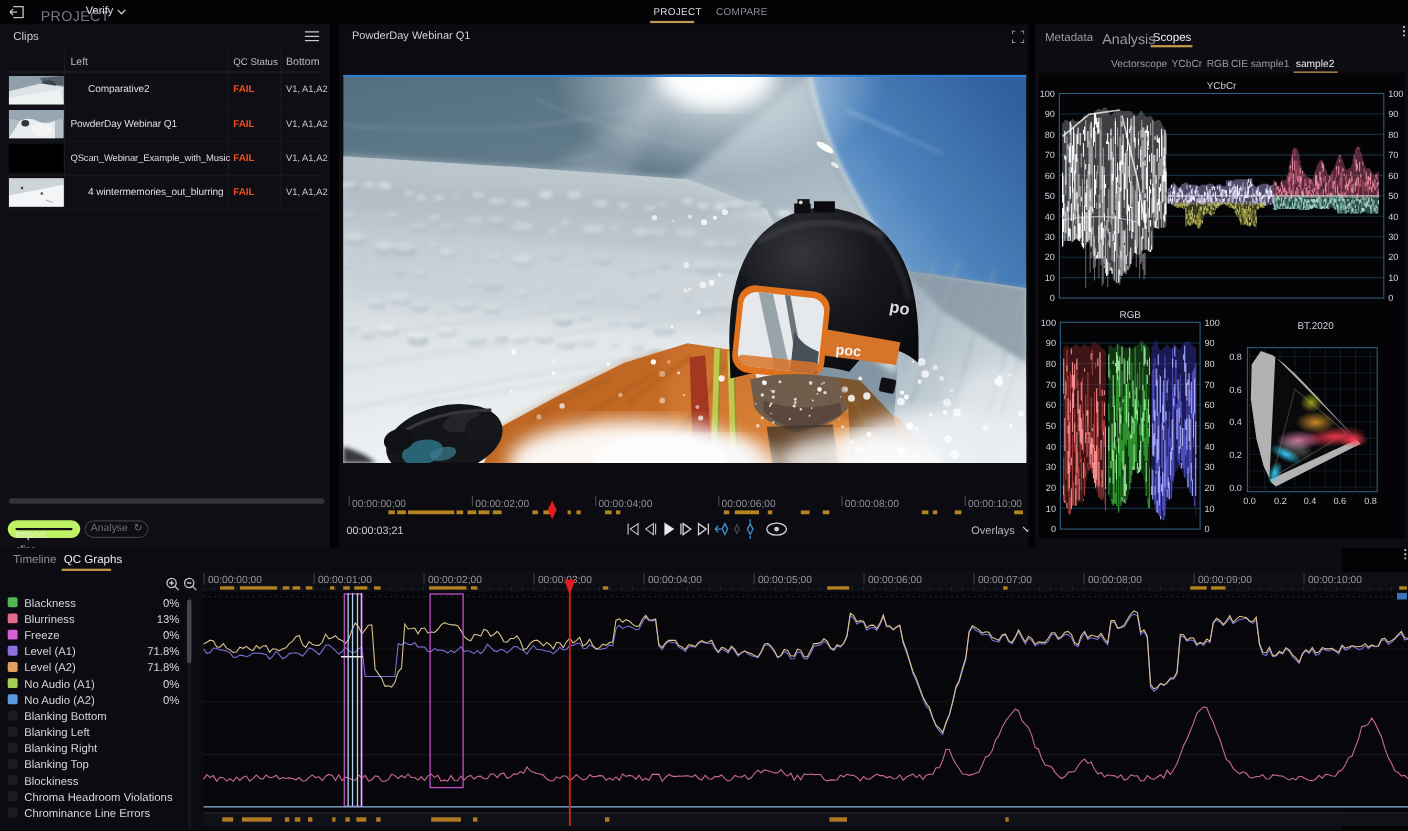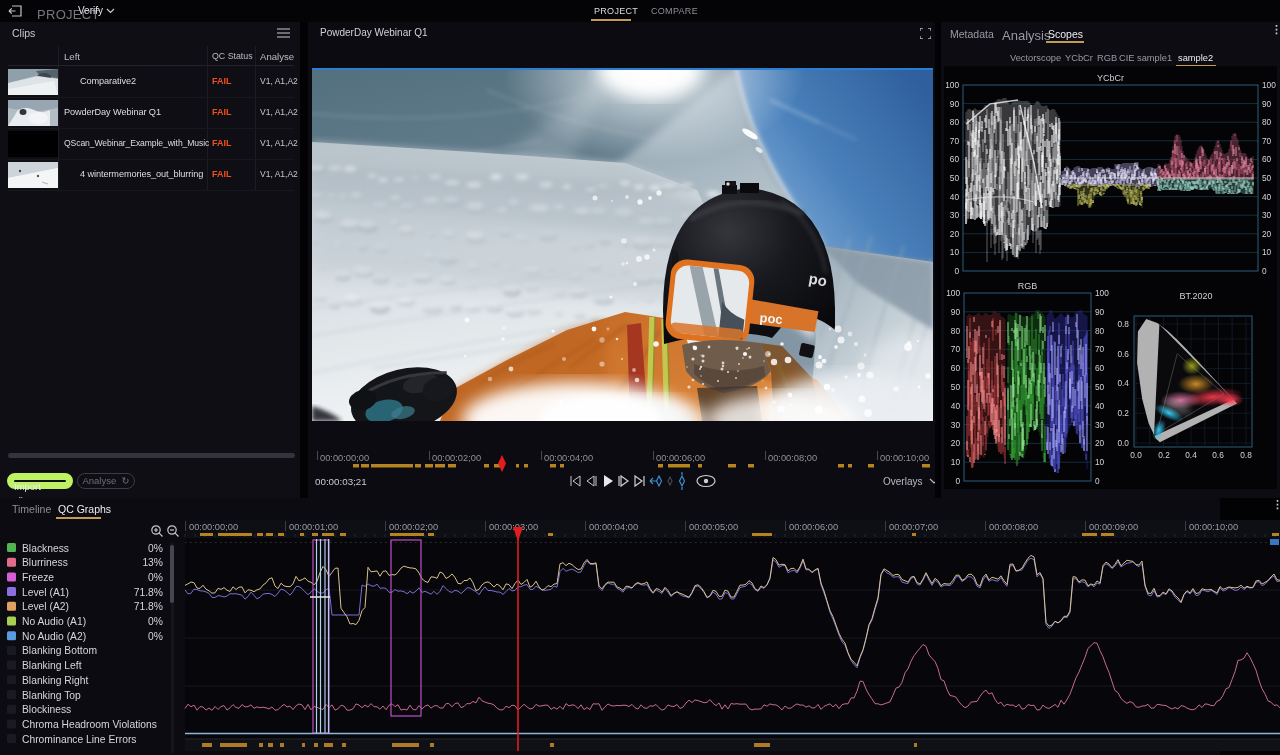--- a/index.html
+++ b/index.html
@@ -23,21 +23,21 @@
     <div class="abs" style="left:591px;top:19px;width:40px;height:2px;background:#c59a52"></div>
     <div class="txt" style="left:651px;top:6px;font-size:9px;letter-spacing:0.3px;color:#8e8e96">COMPARE</div>
   </div>
 <div class="panel" style="left:0;top:22px;width:300px;height:476px;background:#0e0e14">
     <div class="txt" style="left:12px;top:5px;font-size:10.5px;color:#c6c6cc">Clips</div>
     <svg class="abs" style="left:277px;top:6px" width="14" height="10" viewBox="0 0 14 10">
 <path d="M0 1 H13 M0 5 H13 M0 9 H13" stroke="#c9c9cf" stroke-width="1.2"></path>
     </svg>
     <div class="txt" style="left:64px;top:29px;font-size:9.6px;color:#bcbcc4">Left</div>
     <div class="txt" style="left:212px;top:29px;font-size:8.8px;color:#bcbcc4">QC Status</div>
-    <div class="txt" style="left:260px;top:29px;font-size:9.6px;color:#bcbcc4">Analyse</div>
+    <div class="txt" style="left:260px;top:29px;font-size:9.6px;color:#bcbcc4">Bottom</div>
     <div class="abs" style="left:58px;top:24px;width:1px;height:145px;background:#1c1c24"></div>
     <div class="abs" style="left:207px;top:24px;width:1px;height:145px;background:#1c1c24"></div>
     <div class="abs" style="left:255px;top:24px;width:1px;height:145px;background:#1c1c24"></div>
     <div class="abs" style="left:8px;top:43px;width:286px;height:1px;background:#22222a"></div>
     <div class="abs" style="left:8px;top:47px;width:50px;height:26px">
       <svg width="50" height="26" viewBox="0 0 50 26">
         <rect width="50" height="26" fill="#a7b2ba"></rect>
         <path d="M0 0 H50 V10 L30 6 L0 14 Z" fill="#8fa0ab"></path>
         <path d="M28 2 L50 0 V9 L32 7 Z" fill="#55626c"></path>
         <ellipse cx="36" cy="8" rx="7" ry="4" fill="#3c464e"></ellipse>

